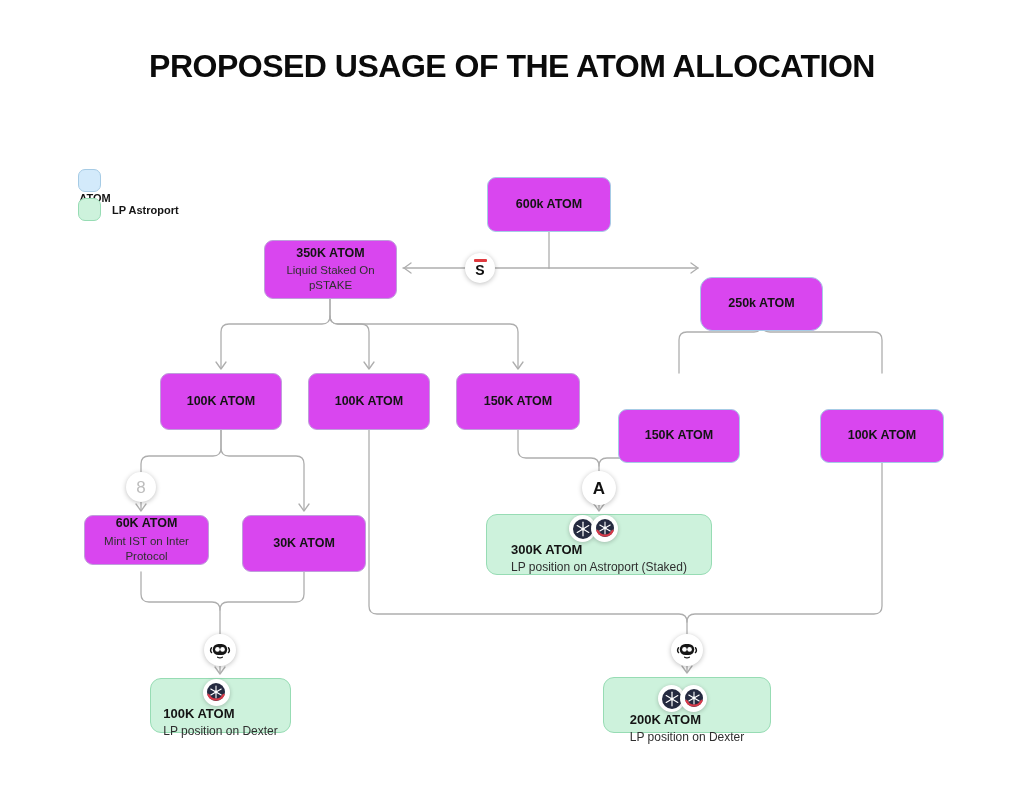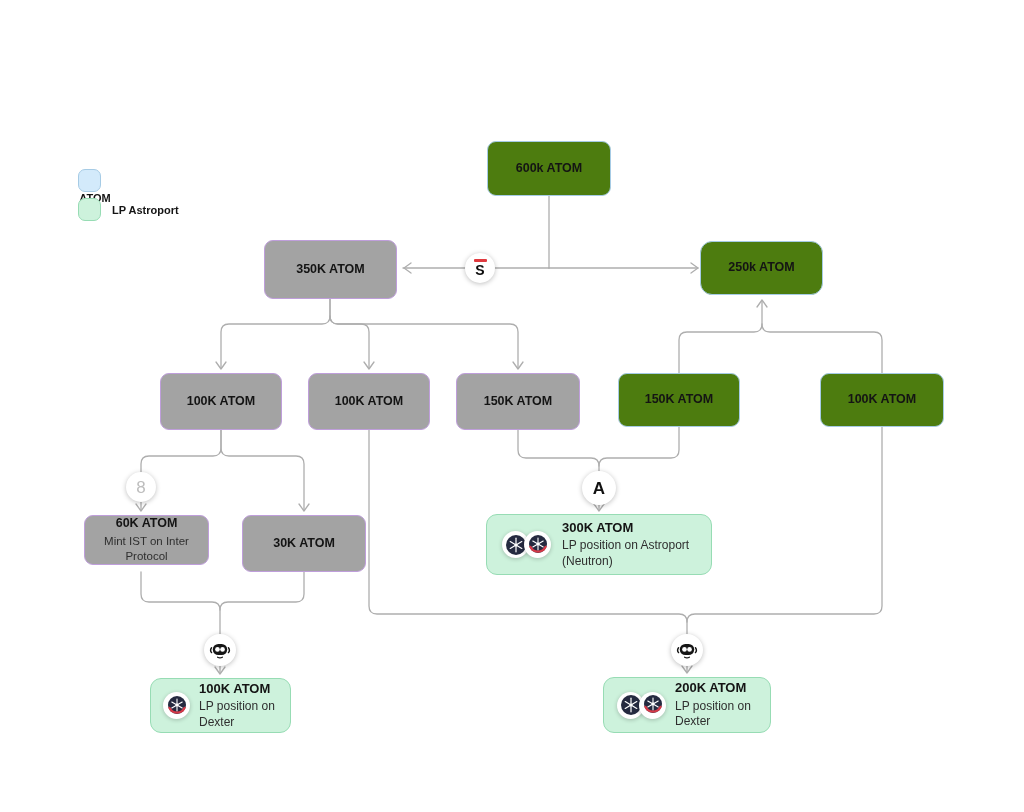--- a/index.html
+++ b/index.html
@@ -19,24 +19,24 @@
   .sw-blue{background:#d3eafb;border:1.4px solid #a6cbe5;}
   .sw-green{background:#cdf2dc;border:1.4px solid #97dcb4;}
   
   #edges{position:absolute;left:0;top:0;}
   
   .node{
     position:absolute;box-sizing:border-box;border-radius:9px;
     display:flex;flex-direction:column;align-items:center;justify-content:center;
     text-align:center;padding:4px 8px;
   }
-  .node.purple{background:#a3a3a3;border:1.6px solid #bf9edb;text-align:center;}
-  .node.blue{background:#4d7c0f;border:1.6px solid #a6cbe5;}
+  .node.purple{background:#d946ef;border:1.6px solid #bf9edb;text-align:center;}
+  .node.blue{background:#d946ef;border:1.6px solid #a6cbe5;margin-top:36px;}
   .node.green{background:#cdf2dc;border:1.6px solid #97dcb4;border-radius:11px;
-    flex-direction:row;justify-content:flex-start;text-align:left;padding:0 15px;}
+    flex-direction:column;justify-content:flex-start;text-align:left;padding:0 15px;}
   .node .t{font-size:12.5px;font-weight:700;color:#141414;line-height:1.25;}
   .node .s{font-size:11.5px;color:#2f2f2f;line-height:1.3;margin-top:2px;}
   .node.green .t{font-size:13px;}
   .node.green .s{font-size:12px;margin-top:2px;}
   .gtxt{display:flex;flex-direction:column;}
   
   .tokens{display:flex;margin-right:11px;}
   .token{width:27px;height:27px;border-radius:50%;background:#fff;
     box-shadow:0 1px 4px rgba(0,0,0,.22);display:flex;align-items:center;justify-content:center;}
   .token + .token{margin-left:-5px;}
@@ -47,20 +47,21 @@
   .pstake-bar{width:13px;height:3px;background:#e03a3f;border-radius:1px;margin-bottom:1px;}
   .pstake-s{font-size:14px;font-weight:800;line-height:1;color:#0b0b0b;}
   .inter-8{font-size:17px;font-weight:500;line-height:1;color:#bdbdbd;}
   .astro-a{font-size:17px;font-weight:900;line-height:1;color:#101010;}
 </style>
 </head>
 <body>
 
 <div id="canvas">
 
+  <div id="title">PROPOSED USAGE OF THE ATOM ALLOCATION</div>
 
   <div class="legend-item" style="top:169px;flex-direction:column;">
     <span class="legend-swatch sw-blue"></span>
     <span class="legend-label">ATOM</span>
   </div>
   <div class="legend-item" style="top:198px;">
     <span class="legend-swatch sw-green"></span>
     <span class="legend-label">LP Astroport</span>
   </div>
 
@@ -102,20 +103,21 @@
       <path d="M682 666 L687 673 L692 666"></path>
     </g>
   </svg>
 
   <div class="node blue" style="left:487px;top:141px;width:124px;height:55px;">
     <div class="t">600k ATOM</div>
   </div>
 
   <div class="node purple" style="left:264px;top:240px;width:133px;height:59px;">
     <div class="t">350K ATOM</div>
+    <div class="s">Liquid Staked On pSTAKE</div>
   </div>
 
   <div class="node blue" style="left:700px;top:241px;width:123px;height:54px;border-radius:12px;">
     <div class="t">250k ATOM</div>
   </div>
 
   <div class="node purple" style="left:160px;top:373px;width:122px;height:57px;">
     <div class="t">100K ATOM</div>
   </div>
 
@@ -165,21 +167,21 @@
             <line x1="5.8" y1="7" x2="16.2" y2="13"></line>
             <line x1="5.8" y1="13" x2="16.2" y2="7"></line>
           </g>
           <circle cx="11" cy="10" r="1.4" fill="#ffffff"></circle>
           <path d="M3.4 12.8 A8.4 8.4 0 0 0 18.6 12.8" stroke="#d63948" stroke-width="2.2" fill="none" stroke-linecap="round"></path>
         </svg>
       </span>
     </div>
     <div class="gtxt">
       <div class="t">300K ATOM</div>
-      <div class="s">LP position on Astroport (Neutron)</div>
+      <div class="s">LP position on Astroport (Staked)</div>
     </div>
   </div>
 
   <div class="node green" style="left:150px;top:678px;width:141px;height:55px;padding:0 12px;">
     <div class="tokens" style="margin-right:9px;">
       <span class="token">
         <svg width="22" height="22" viewBox="0 0 22 22">
           <circle cx="11" cy="10" r="9" fill="#252a40"></circle>
           <g stroke="#ffffff" stroke-width="1.1" stroke-linecap="round">
             <line x1="11" y1="4" x2="11" y2="16"></line>

